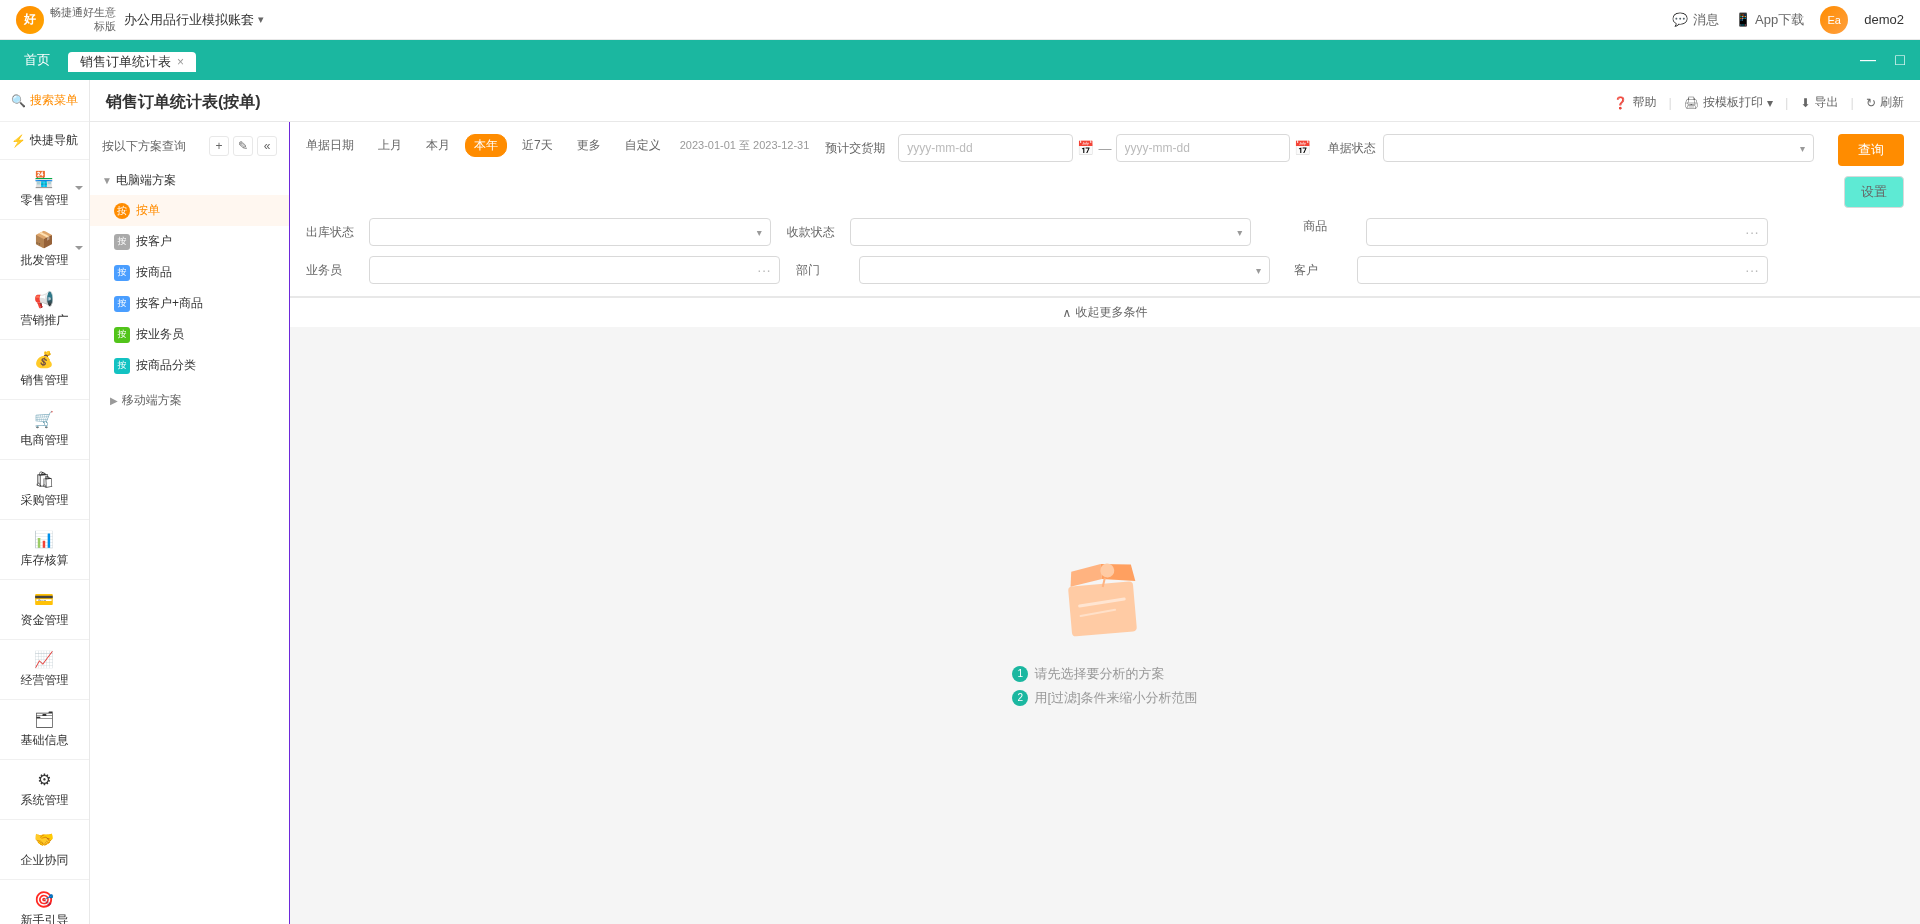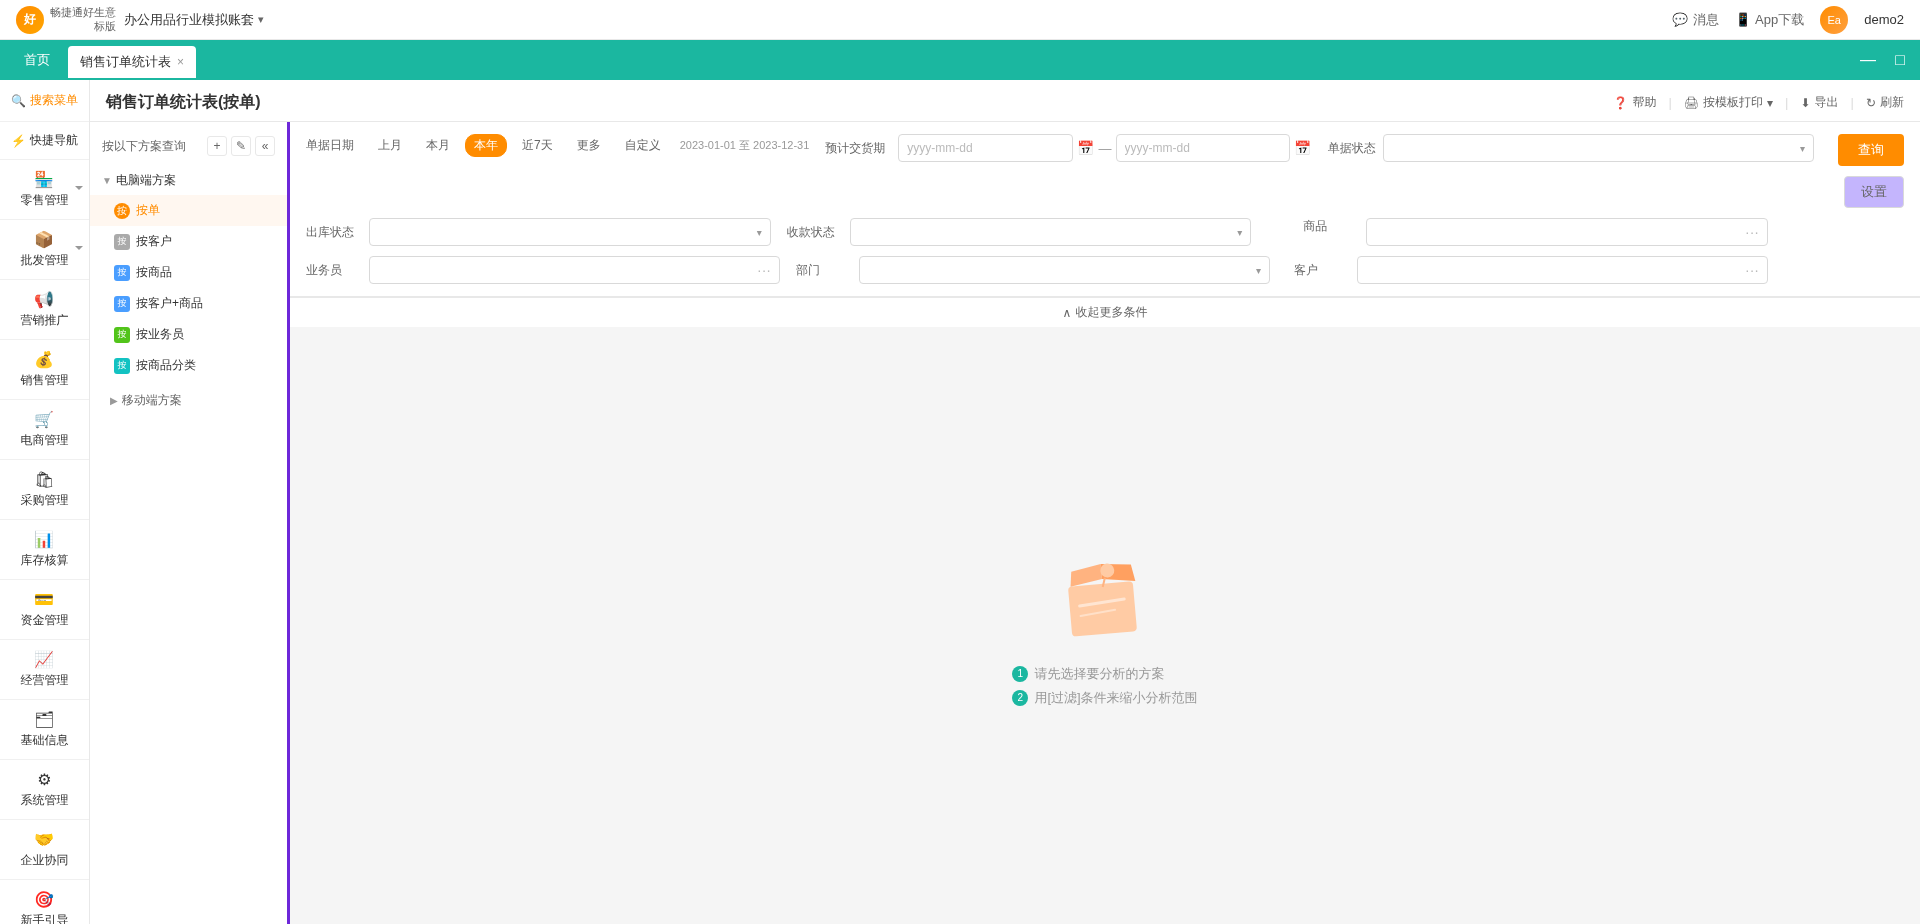--- a/index.html
+++ b/index.html
@@ -53,21 +53,21 @@
       padding: 0 16px;
       height: 32px;
       display: flex; align-items: center;
       color: #fff;
       font-size: 13px;
       cursor: pointer;
       border-radius: 4px 4px 0 0;
     }
     .tab-item {
       padding: 0 12px;
-      height: 32px;
+      height: 20px;
       display: flex; align-items: center; gap: 6px;
       background: #fff;
       color: #333;
       font-size: 13px;
       cursor: pointer;
       border-radius: 4px 4px 0 0;
       margin-top: 4px;
     }
     .tab-close { color: #999; font-size: 12px; cursor: pointer; }
     .tab-bar-actions { margin-left: auto; display: flex; align-items: center; gap: 8px; }
@@ -154,21 +154,21 @@
     }
     .action-divider { color: #ddd; }
 
     
     .inner-layout { display: flex; flex: 1; overflow: hidden; }
 
     
     .left-panel {
       width: 200px;
       background: #fff;
-      border-right: 3px solid #6d28d9;
+      border-right: 1px solid #6d28d9;
       padding: 8px 0;
       overflow-y: auto;
       flex-shrink: 0;
     }
     .left-panel-header {
       padding: 6px 12px;
       display: flex; align-items: center; justify-content: space-between;
       font-size: 12px; color: #666;
     }
     .left-panel-header-label { font-size: 12px; color: #666; }
@@ -248,21 +248,21 @@
     .cal-icon { color: #bbb; font-size: 14px; cursor: pointer; }
 
     .btn-search {
       padding: 0 20px; height: 32px;
       background: #ff8c00; color: #fff; border: none;
       border-radius: 4px; font-size: 13px; cursor: pointer;
       white-space: nowrap;
     }
     .btn-setting {
       padding: 0 16px; height: 32px;
-      background: #c4b5fd; color: #666; border: 1px solid #d9d9d9;
+      background: #5eead4; color: #666; border: 1px solid #d9d9d9;
       border-radius: 4px; font-size: 13px; cursor: pointer;
       white-space: nowrap; margin-top: 6px;
     }
 
     .filter-actions-col { display: flex; flex-direction: column; align-items: flex-end; gap: 4px; margin-left: 8px; }
 
     
     .status-select {
       flex: 1; height: 28px; border: 1px solid #d9d9d9; border-radius: 4px;
       padding: 0 8px; font-size: 12px; display: flex; align-items: center;

